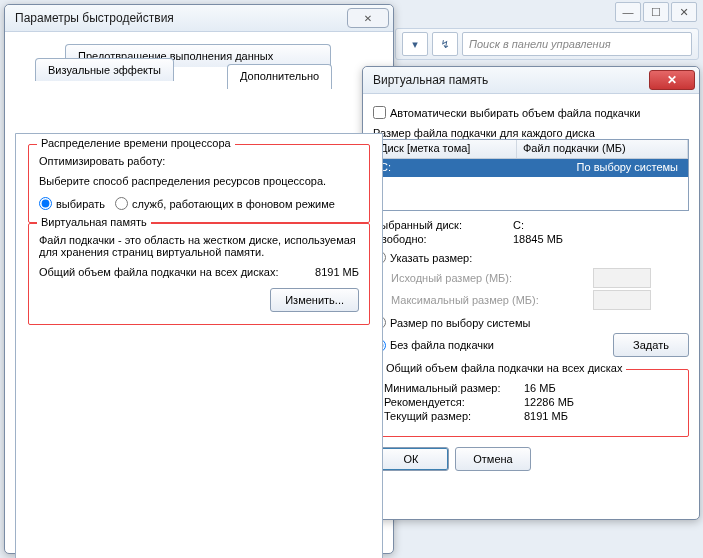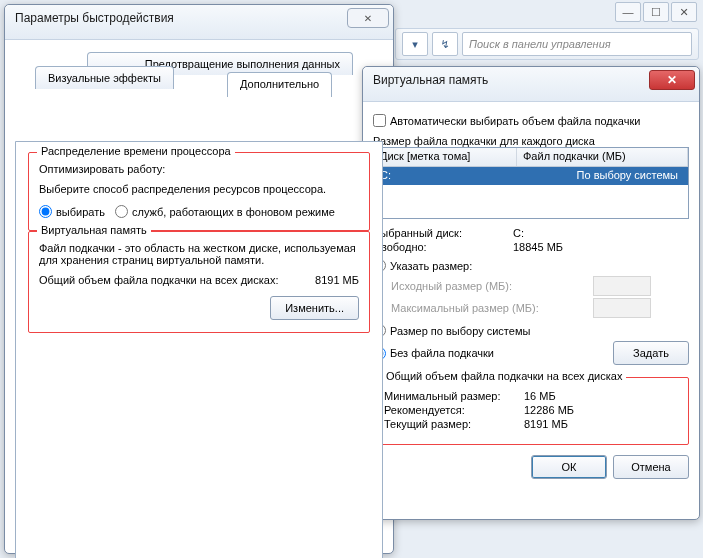--- a/index.html
+++ b/index.html
@@ -1,17 +1,17 @@
 <!DOCTYPE html>
 <html><head>
 <meta charset="utf-8">
 <style>
 html,body{margin:0;padding:0;font-family:"Segoe UI",Tahoma,sans-serif;font-size:11px;background:#e8eef5;width:703px;height:558px;overflow:hidden;color:#000}
 .win{position:absolute;background:#fff;border:1px solid #7a8ca5;border-radius:5px;box-shadow:0 2px 8px rgba(0,0,0,0.25)}
-.titlebar{height:26px;background:linear-gradient(#f6f9fc,#e4ecf5);border-bottom:1px solid #c6d3e3;border-radius:5px 5px 0 0;display:flex;align-items:center;padding:0 4px 8px 10px;font-size:12px;color:#1a1a1a}
+.titlebar{height:26px;background:linear-gradient(#f6f9fc,#e4ecf5);border-bottom:1px solid #c6d3e3;border-radius:5px 5px 0 0;display:flex;align-items:center;padding:0 4px 0 10px;font-size:12px;color:#1a1a1a}
 .titlebar .spacer{flex:1}
 .close-round{width:40px;height:18px;border:1px solid #9aa9bd;border-radius:4px;display:flex;align-items:center;justify-content:center;background:#f1f4f9;color:#555;font-size:10px;cursor:pointer}
 .close-red{width:44px;height:18px;border:1px solid #9b2c2c;border-radius:3px;background:linear-gradient(#e56767,#c93636);color:#fff;display:flex;align-items:center;justify-content:center;font-weight:bold;cursor:pointer}
 .body{padding:8px 10px 10px}
 .tabstrip{position:relative;height:24px;margin-top:2px}
 .tab{position:absolute;height:22px;line-height:22px;padding:0 12px;border:1px solid #9eb1c7;border-bottom:none;border-radius:4px 4px 0 0;background:linear-gradient(#fdfdfe,#e9eff7);top:2px;cursor:pointer;font-size:11px}
 .tab.active{background:#fff;top:0;height:24px;z-index:2}
 .tabpanel{border:1px solid #9eb1c7;background:#fff;padding:10px 12px 12px;margin-top:23px;border-radius:0 0 3px 3px;position:relative;z-index:1}
 .group{border:1px solid #ef4444;border-radius:2px;padding:10px 10px 12px;position:relative}
 .group-title{position:absolute;top:-8px;left:8px;background:#fff;padding:0 4px;font-size:11px}
@@ -53,21 +53,21 @@
 </div>
 
 <div class="win" style="left:4px;top:4px;width:388px;height:548px">
   <div class="titlebar">
     <span>Параметры быстродействия</span>
     <div class="spacer"></div>
     <div class="close-round">✕</div>
   </div>
   <div class="body" style="padding-bottom:0">
     <div class="tabstrip" style="height:46px">
-      <div class="tab" style="left:72px;width:240px;text-align:right">Предотвращение выполнения данных</div>
+      <div class="tab" style="left:50px;width:240px;text-align:left">Предотвращение выполнения данных</div>
       <div class="tab" style="left:20px;top:16px">Визуальные эффекты</div>
       <div class="tab active" style="left:212px;top:22px">Дополнительно</div>
     </div>
     <div class="tabpanel" style="height:406px;margin-top:45px">
       <div class="group">
         <div class="group-title">Распределение времени процессора</div>
         <div style="margin-bottom:8px">Оптимизировать работу:</div>
         <div style="margin-bottom:10px">Выберите способ распределения ресурсов процессора.</div>
         <div class="row">
           <label class="row">
@@ -163,18 +163,18 @@
       <div class="kv">
           <div class="k">Рекомендуется:</div>
           <div>12286 МБ</div>
         </div>
       <div class="kv">
           <div class="k">Текущий размер:</div>
           <div>8191 МБ</div>
         </div>
     </div>
 
-    <div style="display:flex;justify-content:flex-end;gap:6px;margin-top:10px">
+    <div style="display:flex;gap:6px;margin-top:10px">
       <button class="btn def" style="width:76px">ОК</button>
       <button class="btn" style="width:76px">Отмена</button>
     </div>
   </div>
 </div>
 
 </body></html>

